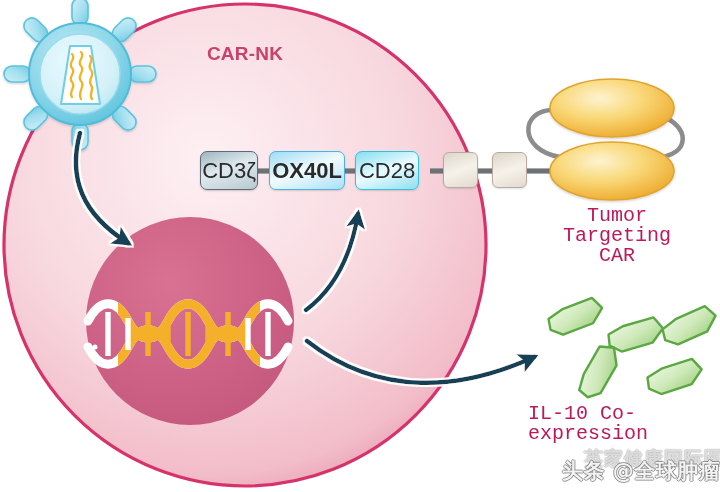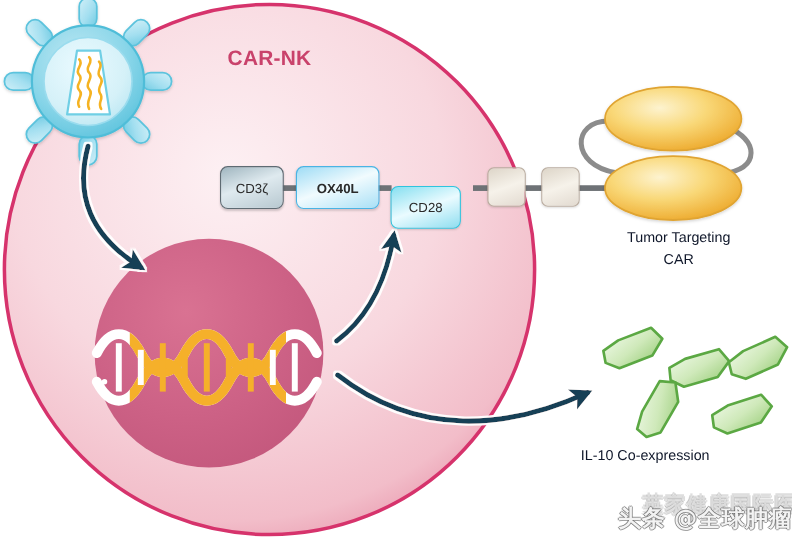--- a/index.html
+++ b/index.html
@@ -51,61 +51,61 @@
   }
 
   
   .domain-box {
     position: absolute;
     box-sizing: border-box;
     border-radius: 7px;
     display: flex;
     align-items: center;
     justify-content: center;
-    font-size: 12px;
+    font-size: 22px;
     color: #2a2a2a;
     font-family: "Liberation Sans", sans-serif;
     white-space: nowrap;
   }
   .box-cd3z {
     left: 200px; top: 151px; width: 58px; height: 39px;
     border: 1.6px solid #5e6b73;
     background: linear-gradient(160deg, #9fb5bf 0%, #dfeaef 45%, #b7c8d0 100%);
     box-shadow: 0 1px 2px rgba(0,0,0,0.18);
   }
   .box-ox40l {
     left: 269px; top: 151px; width: 76px; height: 39px;
     border: 1.8px solid #49b4e4;
     background: linear-gradient(160deg, #9fdcf5 0%, #f1fbfe 48%, #a9e0f6 100%);
     box-shadow: 0 1px 2px rgba(0,0,0,0.14);
     font-weight: bold;
   }
   .box-cd28 {
-    left: 355px; top: 169px; width: 64px; height: 39px;
+    left: 355px; top: 151px; width: 64px; height: 39px;
     border: 1.8px solid #2fc4de;
     background: linear-gradient(160deg, #86dff0 0%, #eafbff 50%, #8fdef0 100%);
     box-shadow: 0 1px 2px rgba(0,0,0,0.14);
   }
   .box-hinge {
     top: 152px; width: 35px; height: 36px;
     border: 1.5px solid #b8ab9e;
     border-radius: 6px;
     background: linear-gradient(160deg, #ddd5c8 0%, #f6f2ea 50%, #e2dad0 100%);
     box-shadow: 0 1px 2px rgba(0,0,0,0.12);
   }
   .box-hinge-1 { left: 443px; }
   .box-hinge-2 { left: 492px; }
 
   
   .caption {
     position: absolute;
-    color: #0f172a;
-    font-size: 13px;
+    color: #be185d;
+    font-size: 20px;
     line-height: 20px;
-    font-family: Liberation Sans, sans-serif;
+    font-family: Liberation Mono, monospace;
   }
   .caption-car {
     left: 528px;
     top: 206px;
     width: 178px;
     text-align: center;
   }
   .caption-il15 {
     left: 528px;
     top: 404px;

